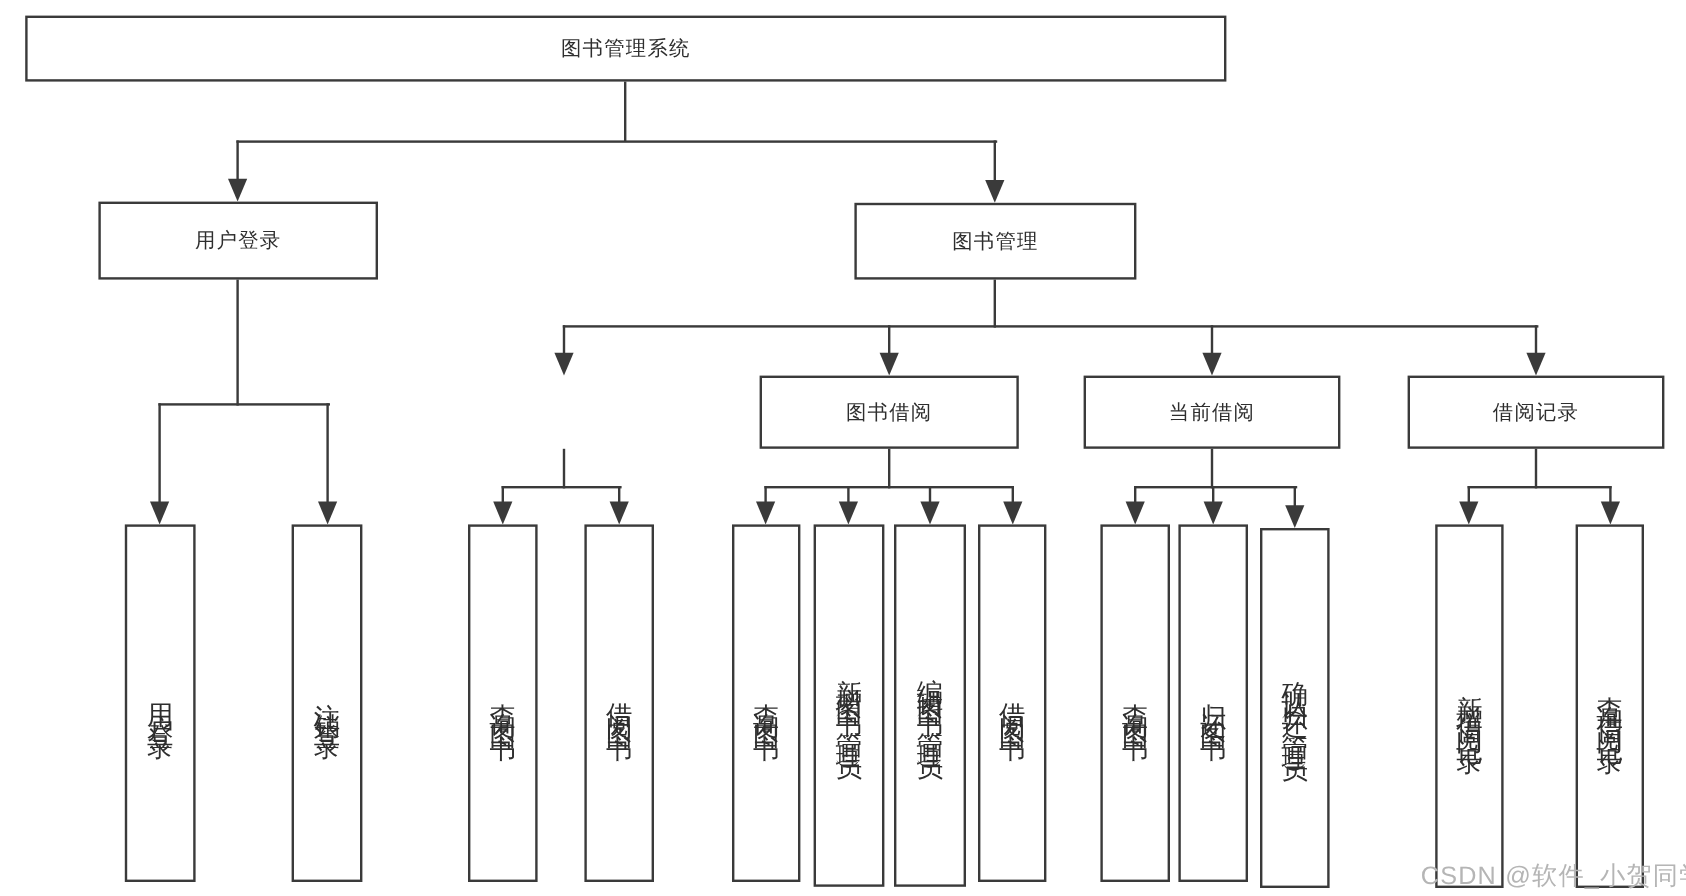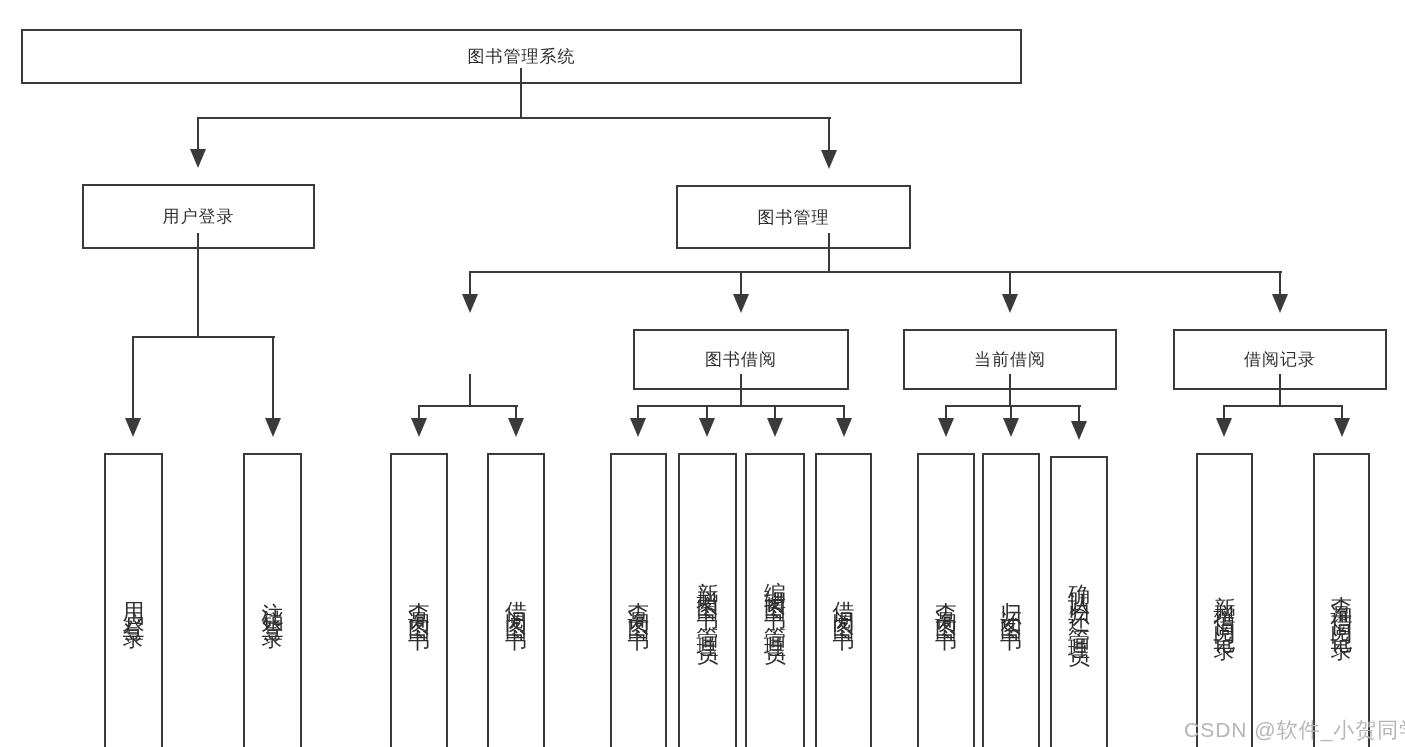--- a/index.html
+++ b/index.html
@@ -13,21 +13,20 @@
   }
   .box {
     position: absolute;
     background: #ffffff;
     border: 2px solid #3a3a3a;
     box-sizing: border-box;
     display: flex;
     align-items: center;
     justify-content: center;
     color: #2e2e2e;
-    margin-top: 16px;
   }
   .box.h span {
     font-size: 17px;
     letter-spacing: 1px;
     white-space: nowrap;
   }
   .box.v span {
     writing-mode: vertical-rl;
     text-orientation: mixed;
     font-size: 22px;
@@ -70,21 +69,21 @@
   <div class="ln" style="left:520px; top:68px; width:2px; height:50px;"></div>
   <div class="ln" style="left:197px; top:117px; width:634px; height:2px;"></div>
   <div class="ln" style="left:197px; top:117px; width:2px; height:34px;"></div>
   <div class="ar" style="left:190px; top:149px;"></div>
   <div class="ln" style="left:828px; top:117px; width:2px; height:34px;"></div>
   <div class="ar" style="left:821px; top:150px;"></div>
 
   <div class="box h" style="left:82px; top:168px; width:233px; height:65px;">
     <span>用户登录</span>
   </div>
-  <div class="box h" style="left:676px; top:169px; width:235px; height:64px;font-family:Liberation Mono, monospace;">
+  <div class="box h" style="left:712px; top:169px; width:235px; height:64px;font-family:Liberation Mono, monospace;">
     <span>图书管理</span>
   </div>
 
   <div class="ln" style="left:197px; top:233px; width:2px; height:105px;"></div>
   <div class="ln" style="left:132px; top:336px; width:143px; height:2px;"></div>
   <div class="ln" style="left:132px; top:336px; width:2px; height:84px;"></div>
   <div class="ar" style="left:125px; top:418px;"></div>
   <div class="ln" style="left:272px; top:336px; width:2px; height:84px;"></div>
   <div class="ar" style="left:265px; top:418px;"></div>
 

